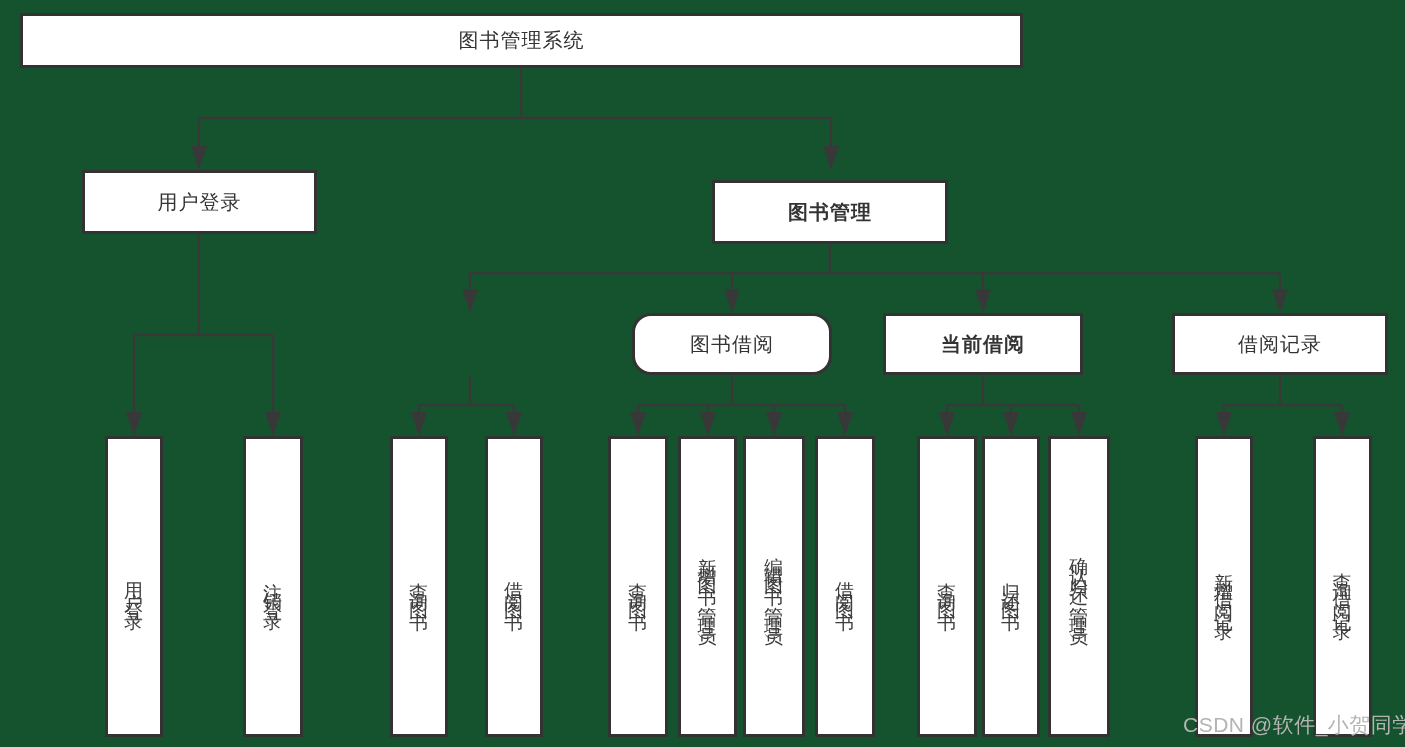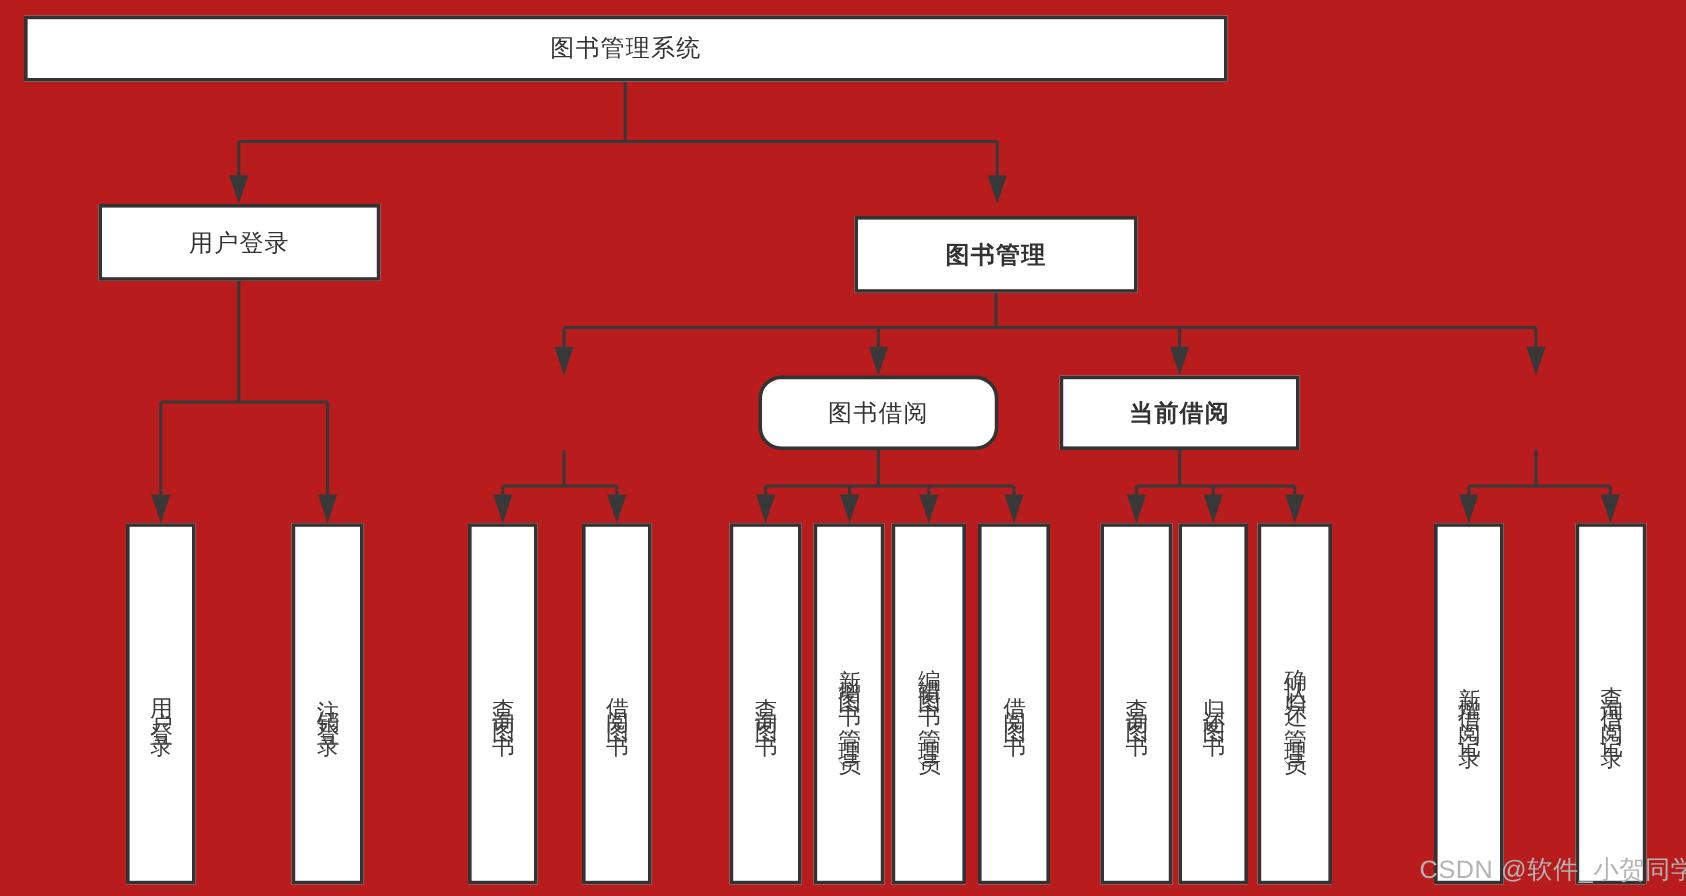--- a/index.html
+++ b/index.html
@@ -1,19 +1,19 @@
 <!DOCTYPE html>
 <html><head>
 <meta charset="utf-8">
 <style>
   html,body{margin:0;padding:0;background:#ffffff;}
   .canvas{
     position:relative;
     width:1405px;height:747px;
-    background:#b91c1c;
+    background:#14532d;
     font-family:"Liberation Sans","DejaVu Sans",sans-serif;
     overflow:hidden;
   }
   .edges{position:absolute;left:0;top:0;width:1405px;height:747px;z-index:1;}
   .edges path{stroke:#383838;stroke-width:2.5;fill:none;}
   .edges polygon{fill:#383838;stroke:none;}
   .box{
     position:absolute;
     box-sizing:border-box;
     border:3px solid #333333;
@@ -106,20 +106,23 @@
   <div class="box hbox" style="left:712px;top:180px;width:236px;height:64px;font-weight:bold;">
     <span>图书管理</span>
   </div>
 
   <div class="box hbox" style="left:632px;top:313px;width:200px;height:62px;border-radius:19px;">
     <span>图书借阅</span>
   </div>
   <div class="box hbox" style="left:883px;top:313px;width:200px;height:62px;font-weight:bold;">
     <span>当前借阅</span>
   </div>
+  <div class="box hbox" style="left:1172px;top:313px;width:216px;height:62px;">
+    <span>借阅记录</span>
+  </div>
 
   <div class="box vbox" style="left:105px;top:436px;width:58px;height:301px;">
     <span class="vtext">用户登录</span>
   </div>
   <div class="box vbox" style="left:243px;top:436px;width:60px;height:301px;">
     <span class="vtext">注销登录</span>
   </div>
 
   <div class="box vbox" style="left:390px;top:436px;width:58px;height:301px;">
     <span class="vtext">查询图书</span>

